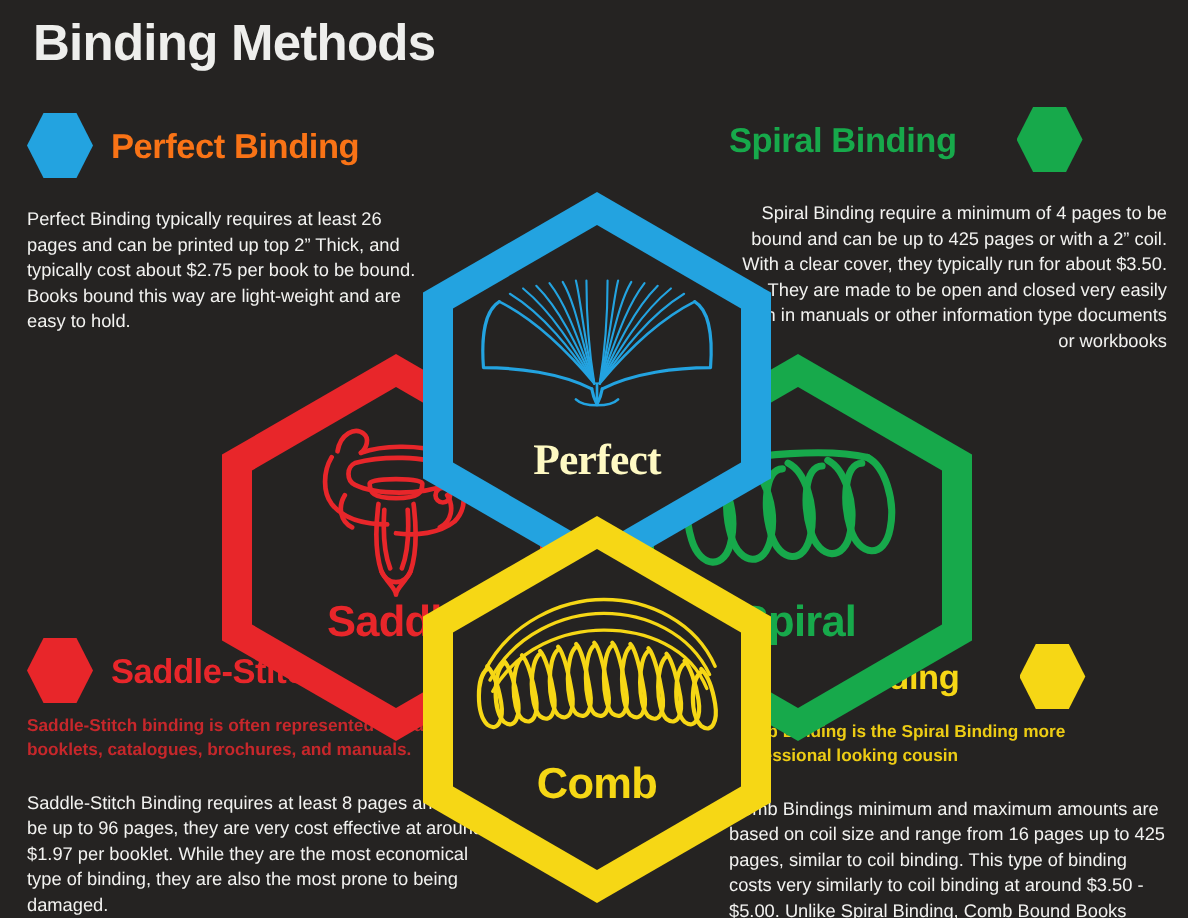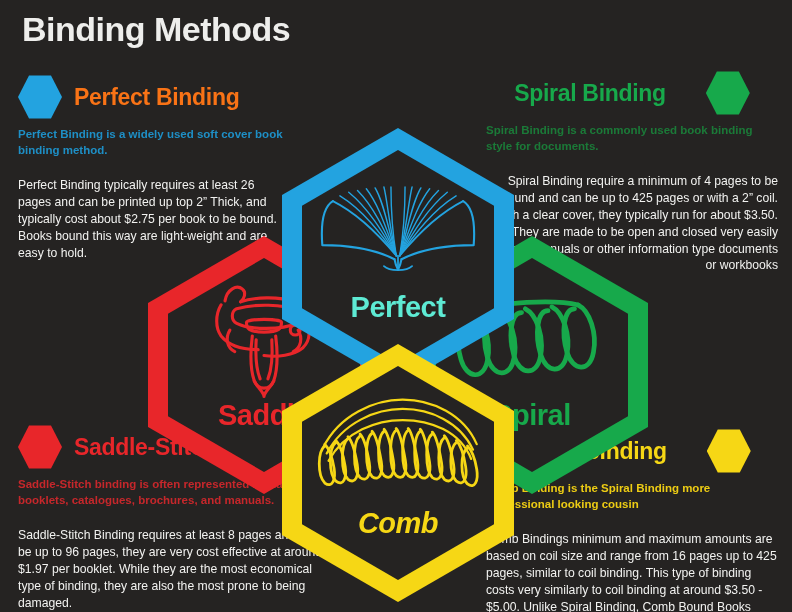--- a/index.html
+++ b/index.html
@@ -38,21 +38,21 @@
 
   
   .section { position: absolute; }
 
   .sec-head {
     display: flex;
     align-items: center;
     gap: 12px;
     height: 46px;
   }
-  .sec-head.right { flex-direction: row-reverse; justify-content: center; gap: 40px; }
+  .sec-head.right { flex-direction: row-reverse; justify-content: flex-end; gap: 40px; }
 
   .hex-badge {
     width: 44px;
     height: 46px;
     flex: 0 0 44px;
     clip-path: polygon(25% 3%, 75% 3%, 100% 50%, 75% 97%, 25% 97%, 0% 50%);
   }
 
   .sec-title {
     font-size: 23px;
@@ -151,52 +151,50 @@
   #tile-perfect { left: 134px; top: 0px;   z-index: 4; }
   #tile-saddle  { left: 0px;   top: 108px; z-index: 3; }
   #tile-spiral  { left: 268px; top: 108px; z-index: 2; }
   #tile-comb    { left: 134px; top: 216px; z-index: 5; }
 
   #tile-perfect .hex-outer { background: #23a3e0; }
   #tile-saddle  .hex-outer { background: #e8262a; }
   #tile-spiral  .hex-outer { background: #17a94b; }
   #tile-comb    .hex-outer { background: #f6d715; }
 
-  #tile-perfect .hex-label { color: #5eead4; }
+  #tile-perfect .hex-label { color: #fef9c3; font-family: Liberation Serif, serif; }
   #tile-saddle  .hex-label { color: #e8262a; }
   #tile-spiral  .hex-label { color: #17a94b; }
-  #tile-comb    .hex-label { color: #f6d715; font-style: italic; }
+  #tile-comb    .hex-label { color: #f6d715; }
 
   #tile-perfect .hex-art { top: 34px; height: 124px; }
   #tile-comb    .hex-art { top: 46px; height: 112px; }
   #tile-spiral  .hex-art { top: 52px; height: 104px; left: 34px; right: 34px; }
   #tile-saddle  .hex-art { top: 34px; height: 130px; left: 38px; right: 38px; }
 </style>
 </head>
 <body>
 
 <div class="poster">
 
   <div class="poster-title">Binding Methods</div>
 
   <div class="section" id="sec-perfect">
     <div class="sec-head">
       <div class="hex-badge" style="background:#23a3e0"></div>
       <div class="sec-title">Perfect Binding</div>
     </div>
-    <div class="sec-sub">Perfect Binding is a widely used soft cover book binding method.</div>
     <div class="sec-body">Perfect Binding typically requires at least 26 pages and can be printed up top 2” Thick, and typically cost about $2.75 per book to be bound. Books bound this way are light-weight and are easy to hold.</div>
   </div>
 
   <div class="section" id="sec-spiral">
     <div class="sec-head right">
       <div class="hex-badge" style="background:#17a94b"></div>
       <div class="sec-title">Spiral Binding</div>
     </div>
-    <div class="sec-sub">Spiral Binding is a commonly used book binding style for documents.</div>
     <div class="sec-body ta-right">Spiral Binding require a minimum of 4 pages to be bound and can be up to 425 pages or with a 2” coil. With a clear cover, they typically run for about $3.50. They are made to be open and closed very easily such in manuals or other information type documents or workbooks</div>
   </div>
 
   <div class="section" id="sec-saddle">
     <div class="sec-head">
       <div class="hex-badge" style="background:#e8262a"></div>
       <div class="sec-title">Saddle-Stitch</div>
     </div>
     <div class="sec-sub">Saddle-Stitch binding is often represented in magazines, booklets, catalogues, brochures, and manuals.</div>
     <div class="sec-body">Saddle-Stitch Binding requires at least 8 pages and can be up to 96 pages, they are very cost effective at around $1.97 per booklet. While they are the most economical type of binding, they are also the most prone to being damaged.</div>

